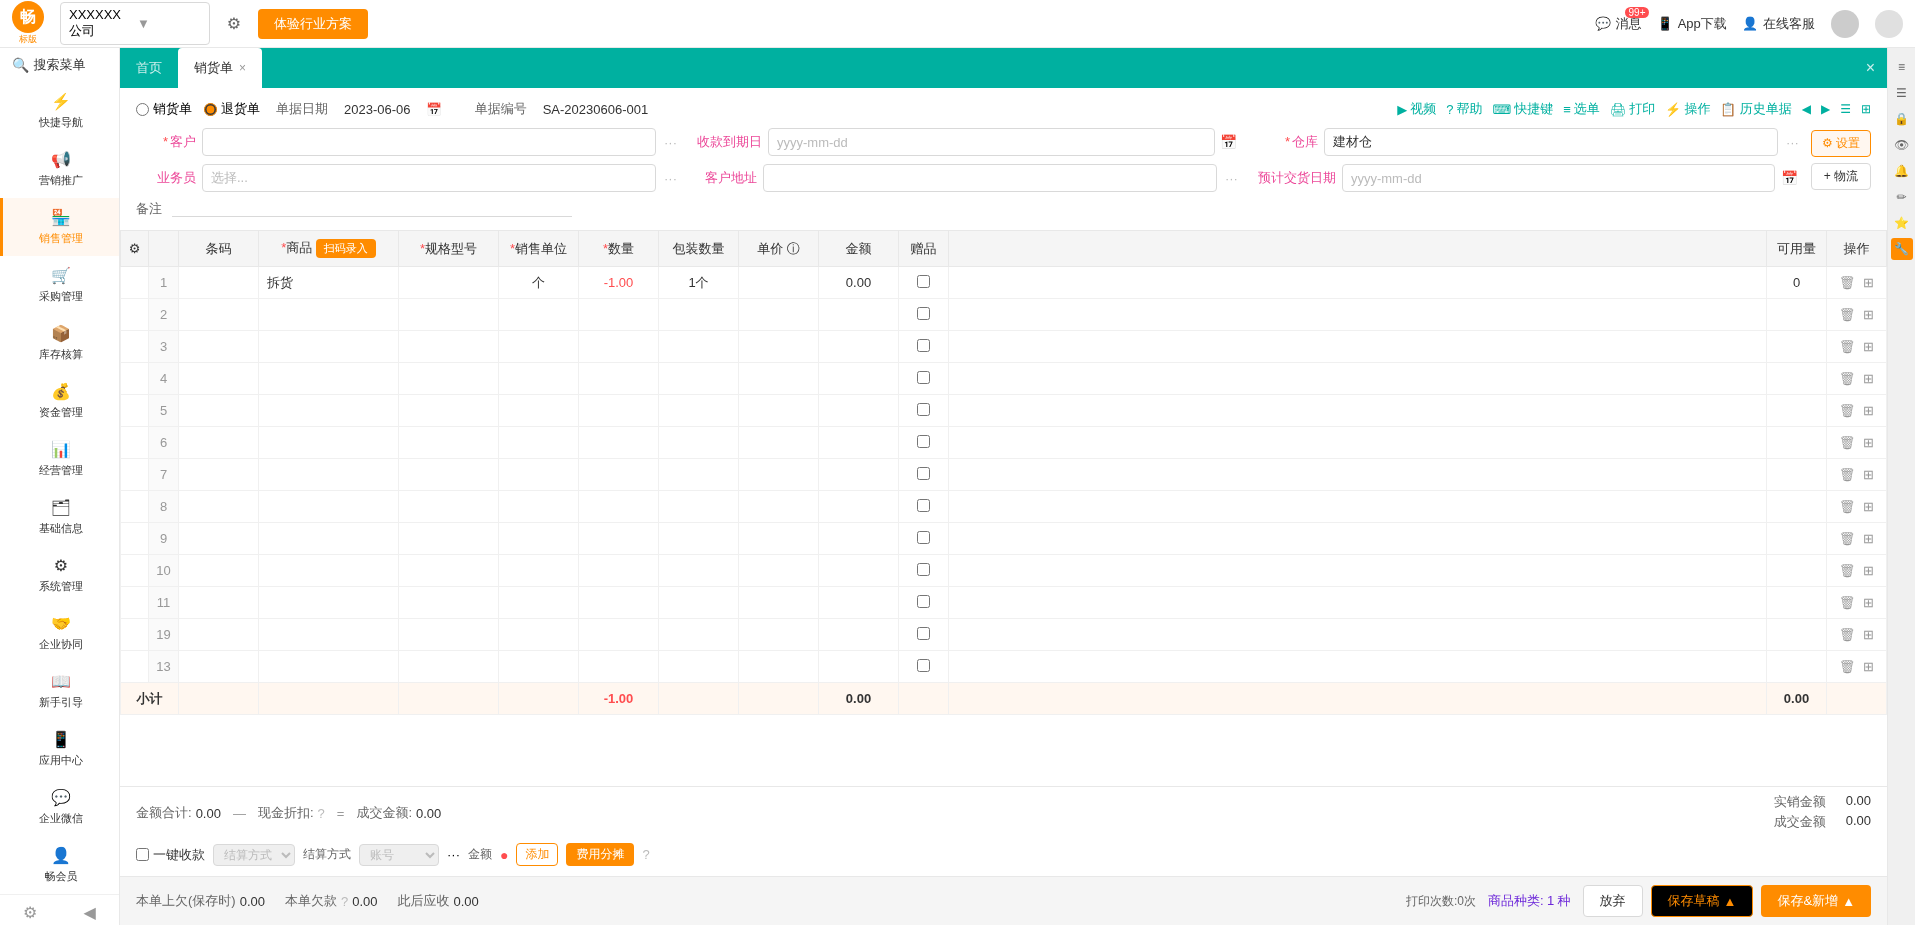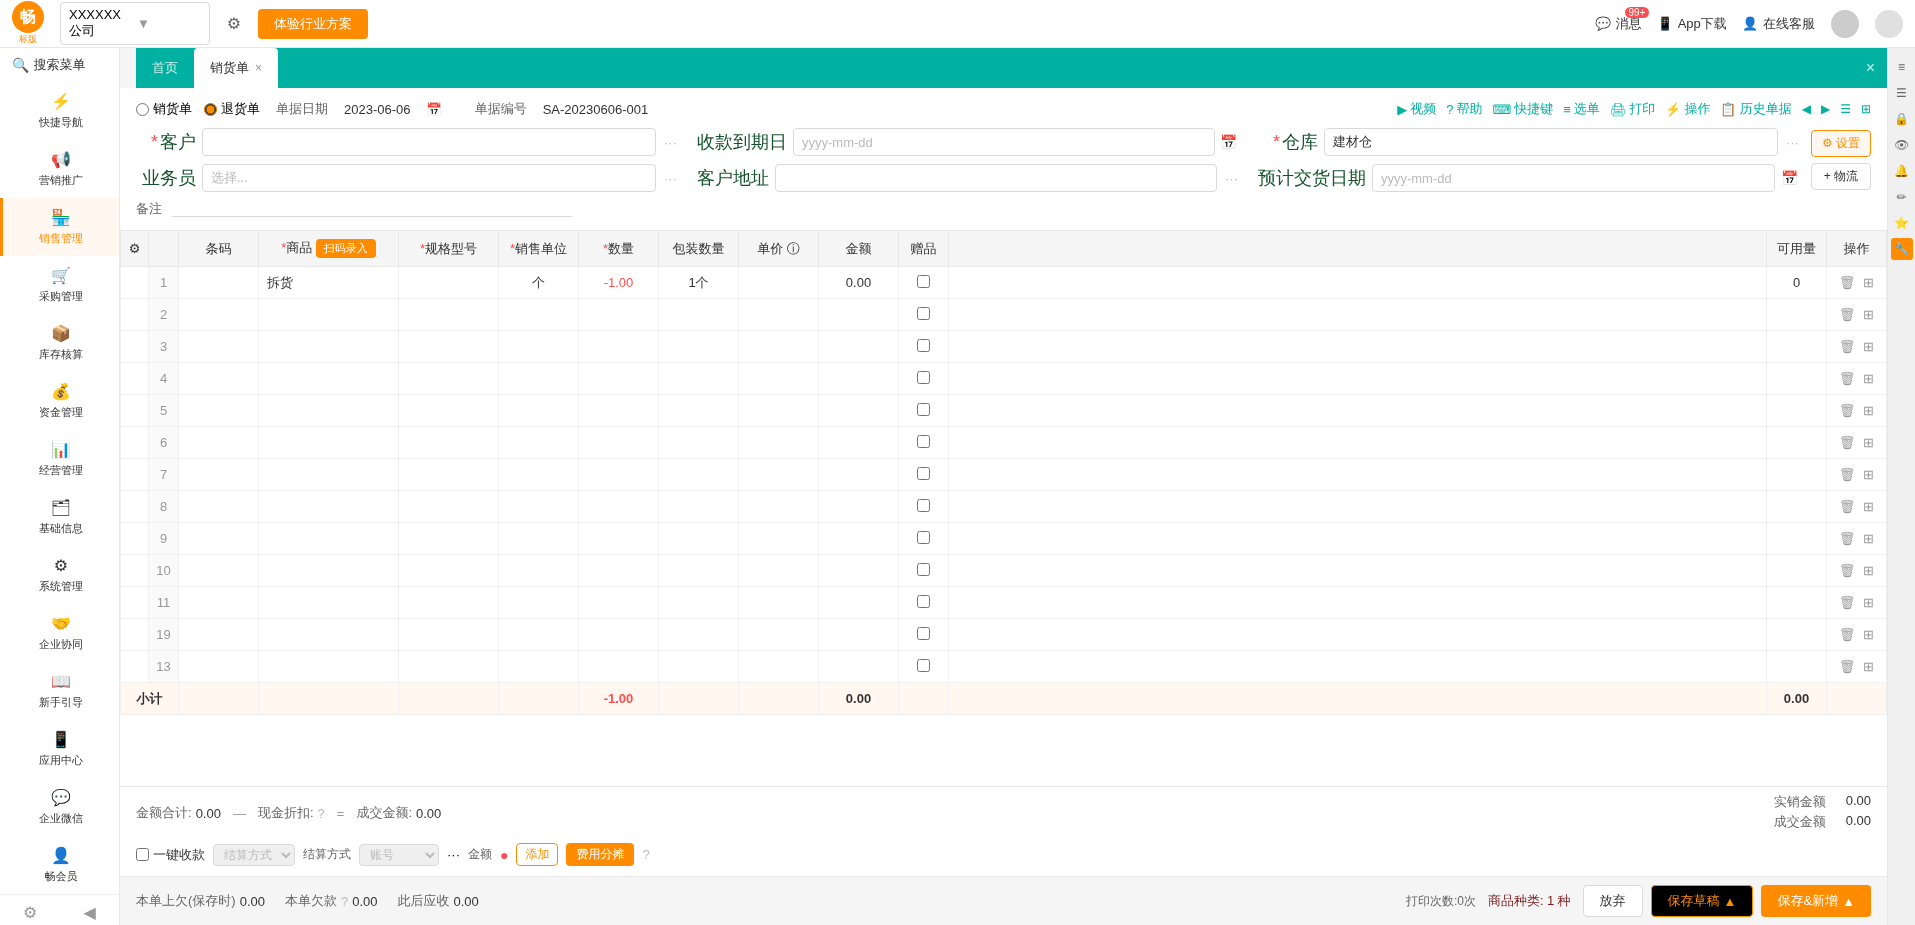--- a/index.html
+++ b/index.html
@@ -31,32 +31,32 @@
     .sidebar-item .label { font-size: 11px; }
     .sidebar-search { display: flex; align-items: center; gap: 4px; padding: 8px 12px; cursor: pointer; color: #333; }
     .sidebar-search .icon { font-size: 14px; color: #666; }
     .sidebar-bottom { margin-top: auto; padding: 8px 0; border-top: 1px solid #f0f0f0; display: flex; justify-content: space-around; }
     .sidebar-bottom-btn { cursor: pointer; color: #999; font-size: 16px; }
 
     
     .content-area { flex: 1; display: flex; flex-direction: column; overflow: hidden; }
 
     
-    .tab-bar { height: 40px; background: #00b0a0; display: flex; align-items: center; padding: 0; flex-shrink: 0; margin-left: 16px; }
+    .tab-bar { height: 40px; background: #00b0a0; display: flex; align-items: center; padding: 0; flex-shrink: 0; }
     .tab-item { height: 40px; display: flex; align-items: center; padding: 0 16px; cursor: pointer; color: rgba(255,255,255,0.8); font-size: 13px; gap: 6px; }
     .tab-item.active { background: #fff; color: #333; border-radius: 4px 4px 0 0; }
     .tab-item .close { color: #999; font-size: 12px; }
     .tab-bar-right { margin-left: auto; padding-right: 12px; color: rgba(255,255,255,0.8); cursor: pointer; font-size: 16px; }
 
     
     .form-area { background: #fff; padding: 12px 16px; flex-shrink: 0; }
     .form-row { display: flex; align-items: center; gap: 16px; margin-bottom: 10px; }
     .header-action-btn { display: flex; align-items: center; gap: 3px; color: #00b0a0; cursor: pointer; font-size: 12px; }
     .form-field { display: flex; align-items: center; gap: 6px; }
-    .form-field .field-label { color: #14532d; font-size: 18px; white-space: nowrap; min-width: 60px; text-align: right; }
+    .form-field .field-label { color: #ec4899; font-size: 13px; white-space: nowrap; min-width: 60px; text-align: right; }
     .form-field .field-label.required::before { content: '*'; color: #ff4d4f; margin-right: 2px; }
     .form-field .field-input { flex: 1; border: 1px solid #d9d9d9; border-radius: 4px; padding: 4px 8px; font-size: 13px; color: #333; background: #fff; cursor: text; min-height: 28px; display: flex; align-items: center; }
     .form-field .field-input.placeholder { color: #bbb; }
     .form-field .field-dots { color: #bbb; cursor: pointer; margin-left: 2px; }
     .form-field .cal-icon { color: #bbb; cursor: pointer; font-size: 14px; }
 
     .radio-group { display: flex; align-items: center; gap: 12px; }
     .radio-item { display: flex; align-items: center; gap: 4px; cursor: pointer; }
     .radio-item input { accent-color: #ff8c00; }
 
@@ -93,21 +93,21 @@
     .status-bar { background: #f5f5f5; border-top: 1px solid #e8e8e8; padding: 8px 16px; display: flex; align-items: center; flex-shrink: 0; }
     .status-items { display: flex; gap: 20px; align-items: center; }
     .status-item { display: flex; align-items: center; gap: 4px; font-size: 12px; color: #666; }
     .status-item .val { color: #333; }
     .status-right { margin-left: auto; display: flex; align-items: center; gap: 12px; }
     .action-btns { display: flex; gap: 8px; }
     .btn-discard { border: 1px solid #d9d9d9; background: #fff; border-radius: 4px; padding: 6px 16px; cursor: pointer; color: #333; font-size: 13px; }
     .btn-save-draft { border: 1px solid #ff8c00; background: #000000; border-radius: 4px; padding: 6px 16px; cursor: pointer; color: #ff8c00; font-size: 13px; display: flex; align-items: center; gap: 4px; }
     .btn-save-new { background: #ff8c00; border: none; border-radius: 4px; padding: 6px 16px; cursor: pointer; color: white; font-size: 13px; display: flex; align-items: center; gap: 4px; }
     .print-count { font-size: 12px; color: #666; }
-    .product-count { font-size: 12px; color: #7f1d1d; }
+    .product-count { font-size: 12px; color: #6d28d9; }
 
     
     .right-tools { width: 28px; background: #f0f0f0; border-left: 1px solid #e8e8e8; display: flex; flex-direction: column; align-items: center; padding: 8px 0; gap: 4px; flex-shrink: 0; }
     .right-tool { width: 22px; height: 22px; display: flex; align-items: center; justify-content: center; cursor: pointer; color: #666; font-size: 12px; border-radius: 3px; }
     .right-tool.active { background: #ff8c00; color: white; }
 
     
     .payment-row { display: flex; align-items: center; gap: 8px; padding: 4px 0; }
     .one-key-pay { display: flex; align-items: center; gap: 4px; font-size: 12px; color: #333; cursor: pointer; }
     .pay-method { border: 1px solid #d9d9d9; border-radius: 4px; padding: 2px 6px; font-size: 12px; min-width: 80px; color: #bbb; }

